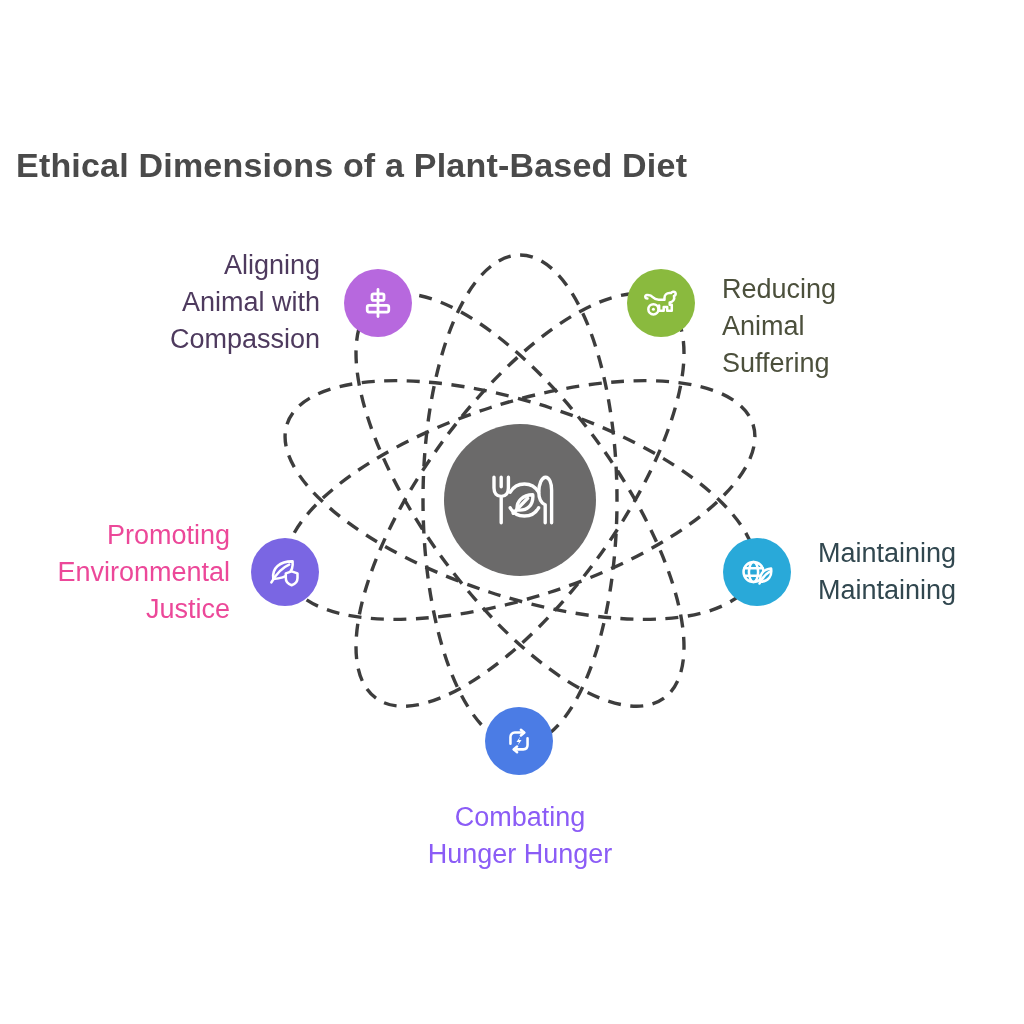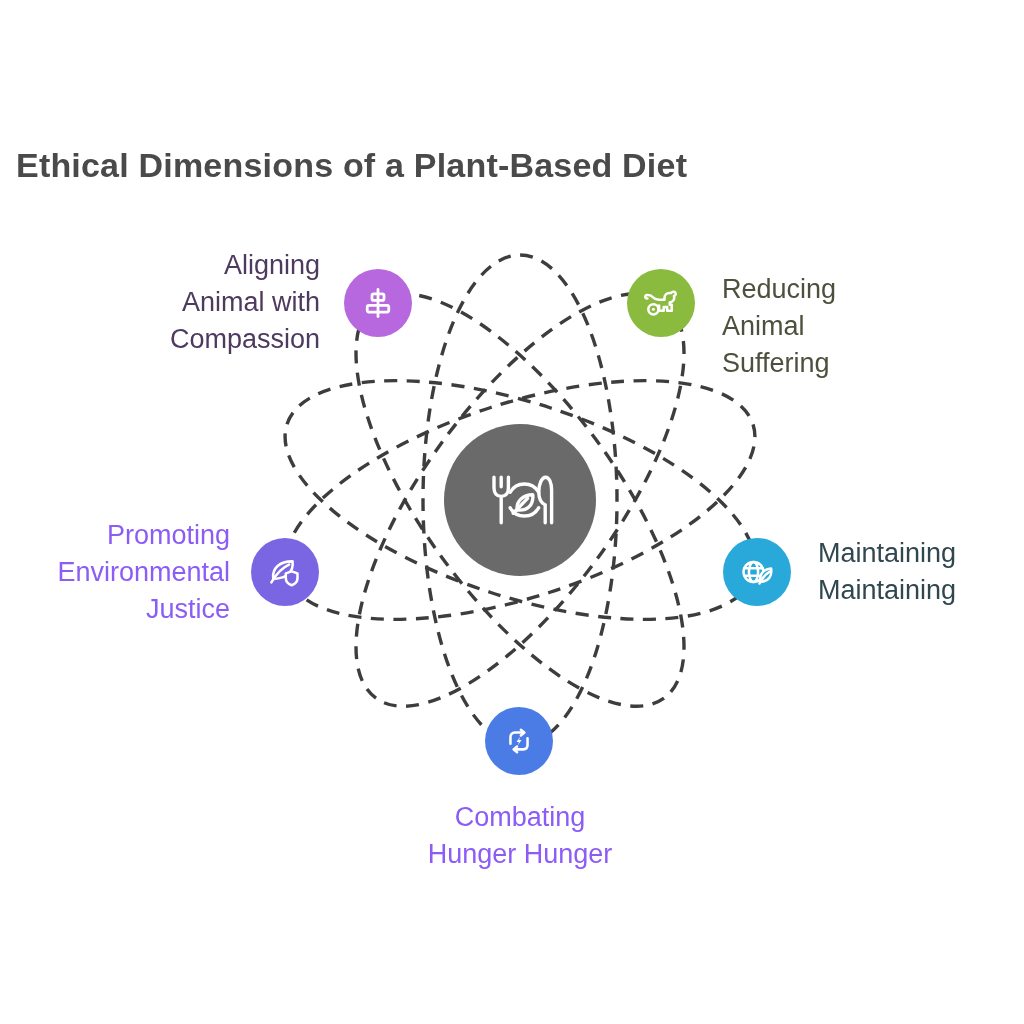--- a/index.html
+++ b/index.html
@@ -115,19 +115,19 @@
   <div class="node-label lbl-maintaining" style="color: rgb(49, 71, 79);">
     <div>Maintaining</div>
     <div>Maintaining</div>
   </div>
 
   <div class="node-label lbl-combating" style="color: #8b5cf6;">
     <div>Combating</div>
     <div>Hunger Hunger</div>
   </div>
 
-  <div class="node-label lbl-promoting" style="color: #8b5cf6;">
+  <div class="node-label lbl-promoting" style="color: #ec4899;">
     <div>Promoting</div>
     <div>Environmental</div>
     <div>Justice</div>
   </div>
 
 </div>
 
 </body></html>

